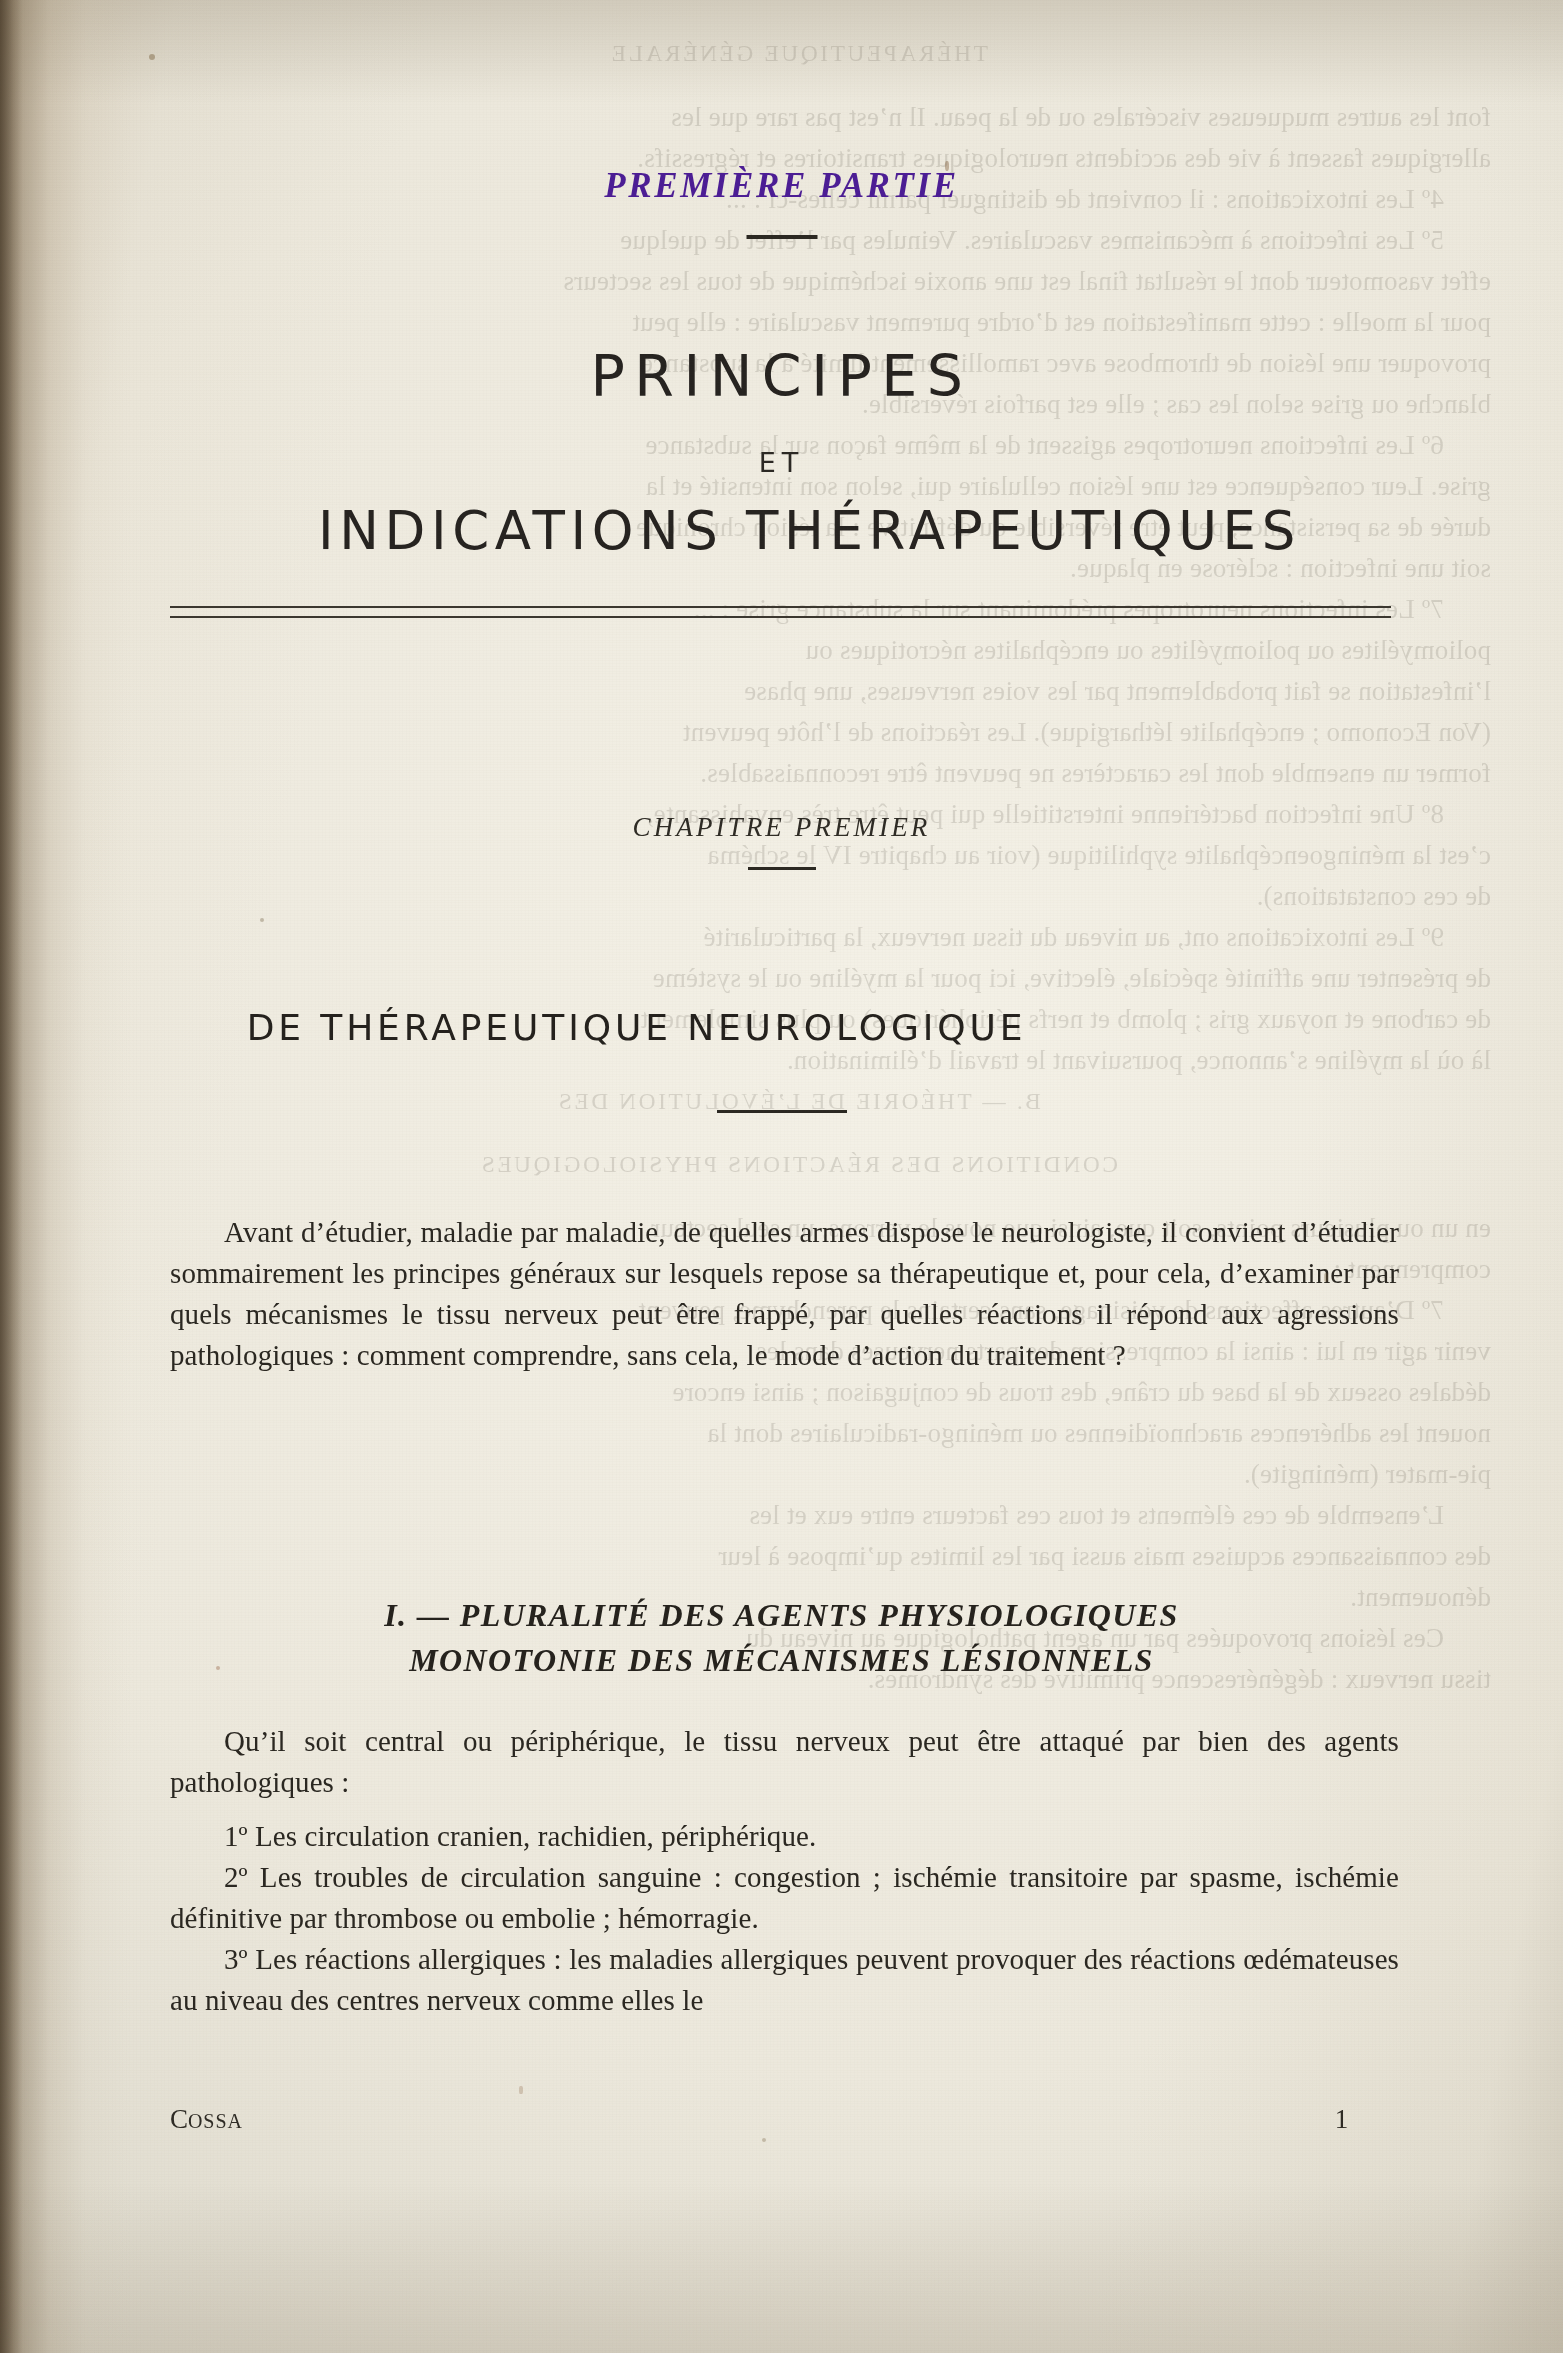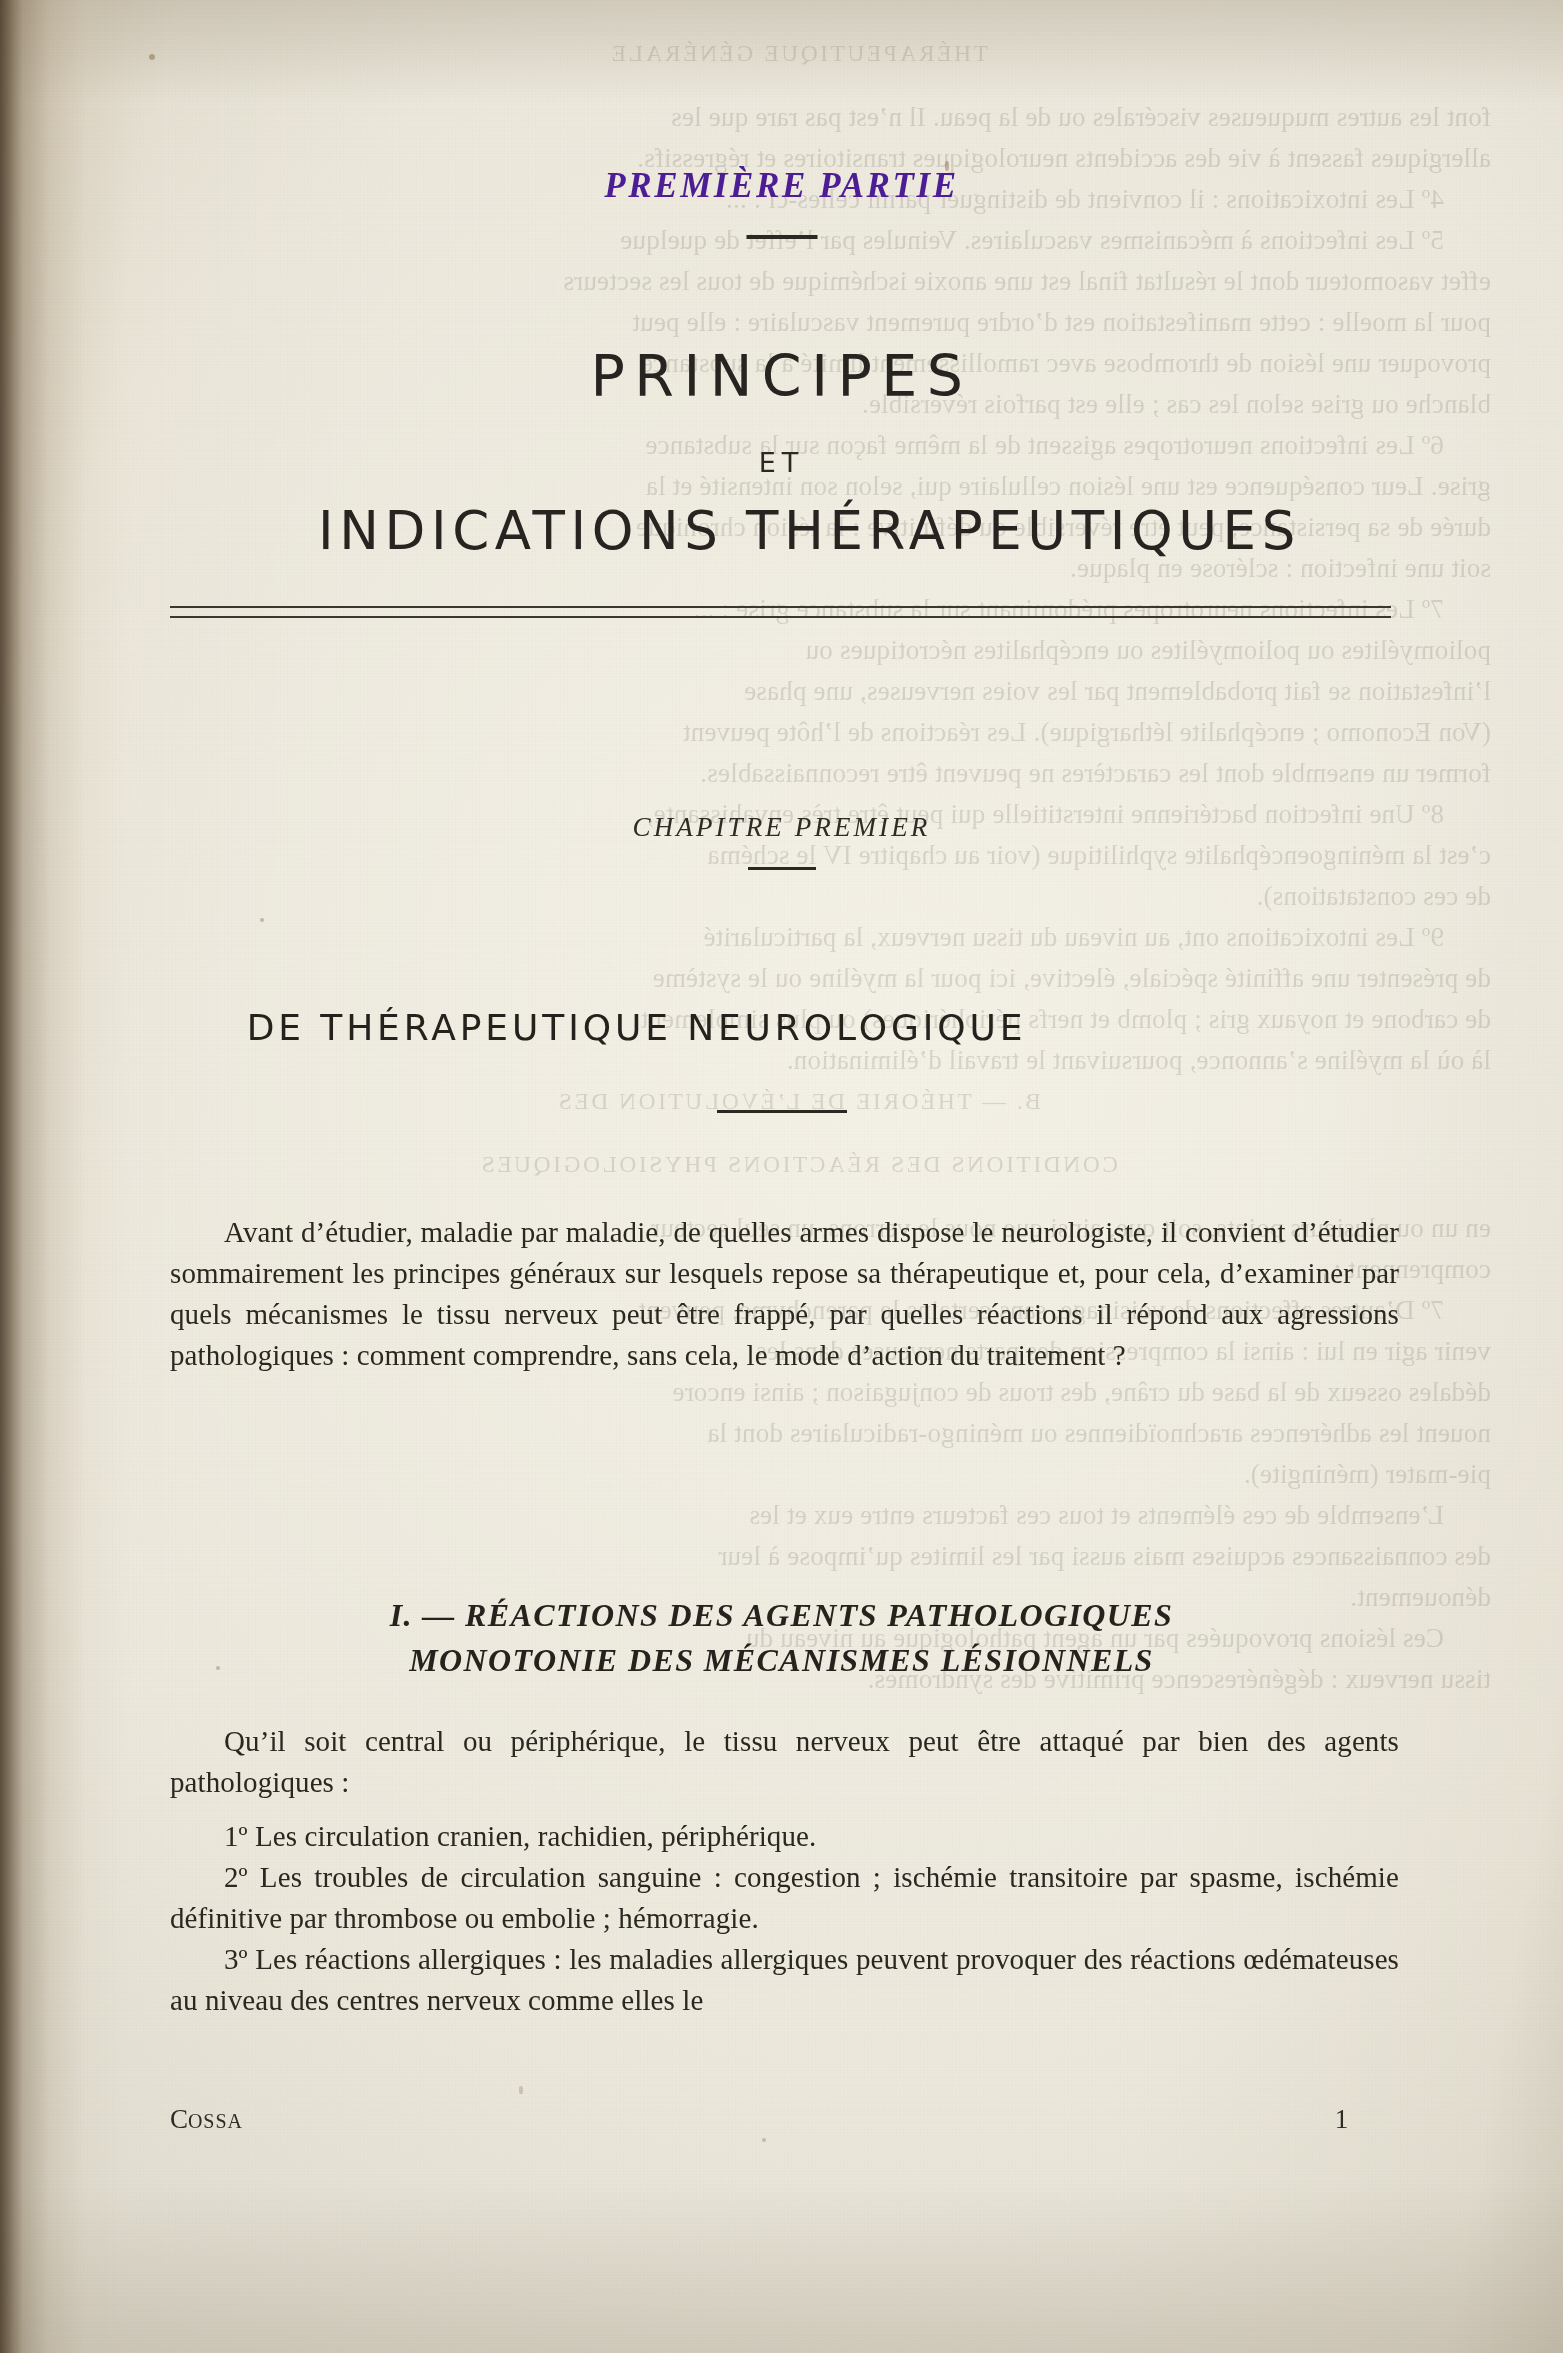--- a/index.html
+++ b/index.html
@@ -309,21 +309,21 @@
     <div class="rule-short r2"></div>
 
     <div class="block chapter-title">DE THÉRAPEUTIQUE NEUROLOGIQUE</div>
     <div class="rule-short r3"></div>
 
     <div class="block body-col p-intro">
       <p>Avant d’étudier, maladie par maladie, de quelles armes dispose le neurologiste, il convient d’étudier sommairement les principes généraux sur lesquels repose sa thérapeutique et, pour cela, d’examiner par quels mécanismes le tissu nerveux peut être frappé, par quelles réactions il répond aux agressions pathologiques : comment comprendre, sans cela, le mode d’action du traitement ?</p>
     </div>
 
     <div class="block section-heading">
-      <div>I. — RÉACTIONS DES AGENTS PATHOLOGIQUES</div>
+      <div>I. — PLURALITÉ DES AGENTS PHYSIOLOGIQUES</div>
       <div>MONOTONIE DES MÉCANISMES LÉSIONNELS</div>
     </div>
 
     <div class="block body-col p-body2">
       <p>Qu’il soit central ou périphérique, le tissu nerveux peut être attaqué par bien des agents pathologiques :</p>
     </div>
 
     <div class="block body-col list-items">
       <p>1º Les circulation cranien, rachidien, périphérique.</p>
       <p>2º Les troubles de circulation sanguine : congestion ; ischémie transitoire par spasme, ischémie définitive par thrombose ou embolie ; hémorragie.</p>

